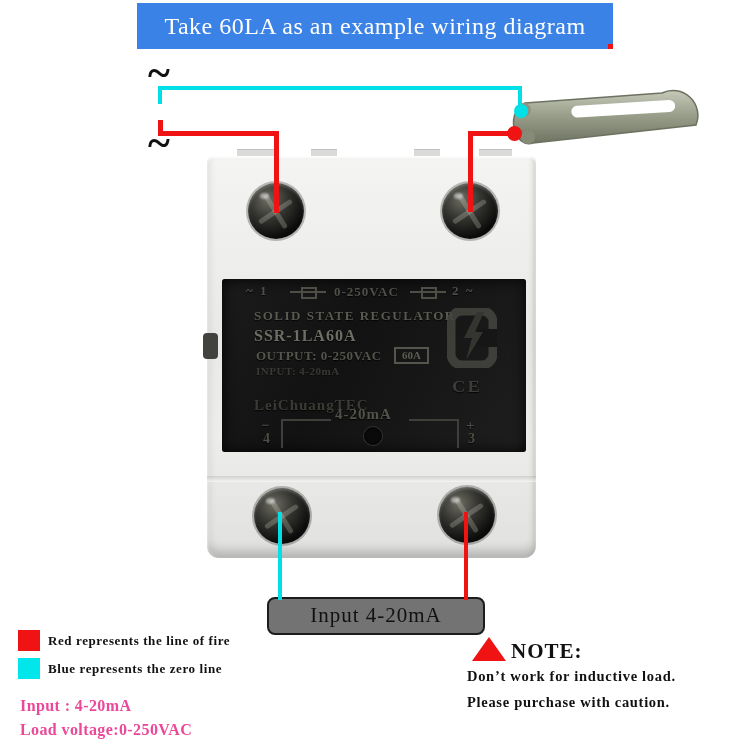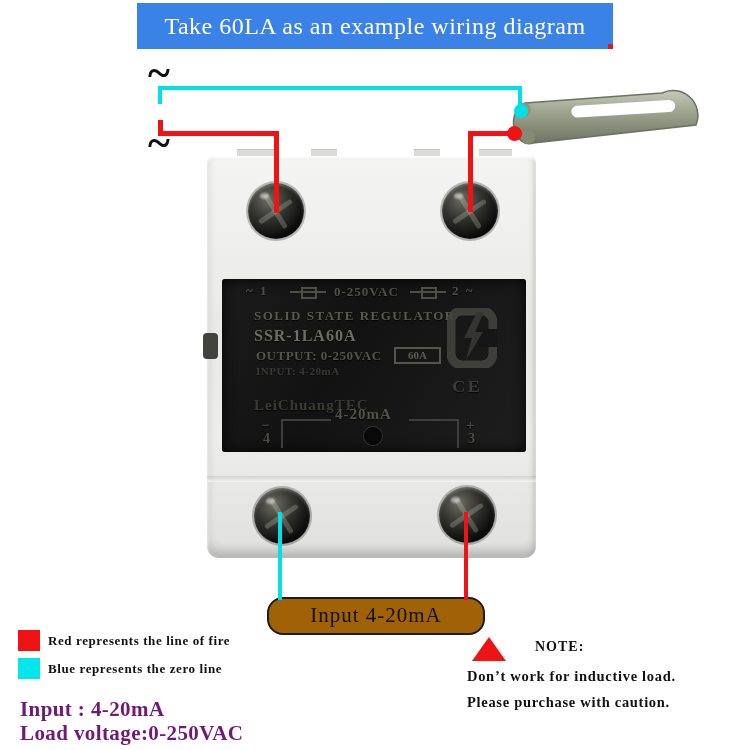--- a/index.html
+++ b/index.html
@@ -42,43 +42,43 @@
       background:rgba(255,255,255,.5);filter:blur(1px);}
 
   .label-plate{left:222px;top:279px;width:304px;height:173px;z-index:5;
       background:linear-gradient(120deg,#1b1b1b 0%,#121212 40%,#1e1e1e 100%);
       border-radius:3px;box-shadow:inset 0 0 14px rgba(0,0,0,.9);}
   .lp-text{position:absolute;color:#55554e;font-weight:bold;
       text-shadow:0 1px 1px rgba(0,0,0,.85);white-space:nowrap;}
   .fuse{position:absolute;width:36px;border-top:2px solid #4e4e47;}
   .fuse i{position:absolute;left:11px;top:-6px;width:12px;height:8px;border:2px solid #4e4e47;display:block;}
   .badge{position:absolute;border:2px solid #55554e;color:#5c5c55;font-size:11px;font-weight:bold;
-      padding:0 12px;line-height:13px;}
+      padding:0 6px;line-height:13px;}
   .bracket-h{position:absolute;height:0;border-top:2px solid #3e3e3a;width:50px;}
   .bracket-v{position:absolute;width:0;border-left:2px solid #3e3e3a;height:29px;}
   .led{position:absolute;width:18px;height:18px;border-radius:50%;background:#0a0a0a;
       box-shadow:inset 0 0 3px #000,0 0 0 1px #333;}
   .logo{position:absolute;left:225px;top:29px;width:50px;height:60px;opacity:.85;}
   .watermark{left:214px;top:360px;width:310px;z-index:6;color:rgba(210,210,206,.62);
       font-size:25px;letter-spacing:0px;white-space:nowrap;}
 
   
-  .input-box{left:267px;top:597px;width:214px;height:34px;border:2.5px solid #1c1c1c;border-radius:16px;
-      background:#a16207;color:#111;font-size:21px;letter-spacing:1px;text-align:center;line-height:32px;z-index:7;}
+  .input-box{left:267px;top:597px;width:214px;height:34px;border:2.5px solid #1c1c1c;border-radius:8px;
+      background:#737373;color:#111;font-size:21px;letter-spacing:1px;text-align:center;line-height:32px;z-index:7;}
 
   
   .swatch{width:22px;height:21px;z-index:3;}
   .legend-text{font-size:13px;font-weight:bold;color:#111;letter-spacing:.6px;z-index:3;}
-  .spec-text{font-size:21px;font-weight:bold;color:#701a75;letter-spacing:.4px;z-index:3;}
+  .spec-text{font-size:16px;font-weight:bold;color:#ec4899;letter-spacing:.4px;z-index:3;}
 
   
   .warning-triangle{left:472px;top:637px;width:0;height:0;z-index:3;
       border-left:17px solid transparent;border-right:17px solid transparent;
       border-bottom:24px solid #f01313;}
-  .note-title{left:511px;top:639px;font-size:14px;font-weight:bold;color:#111;letter-spacing:1px;z-index:3;margin-left:24px;}
+  .note-title{left:511px;top:639px;font-size:21px;font-weight:bold;color:#111;letter-spacing:1px;z-index:3;}
   .note-line{font-size:14.5px;font-weight:bold;color:#111;letter-spacing:.7px;z-index:3;}
 </style>
 </head>
 <body>
 
 <div class="stage">
 
   <div class="abs banner" style="background-color: rgb(59, 130, 230);">Take 60LA as an example wiring diagram</div>
   <div class="abs banner-corner"></div>
 

